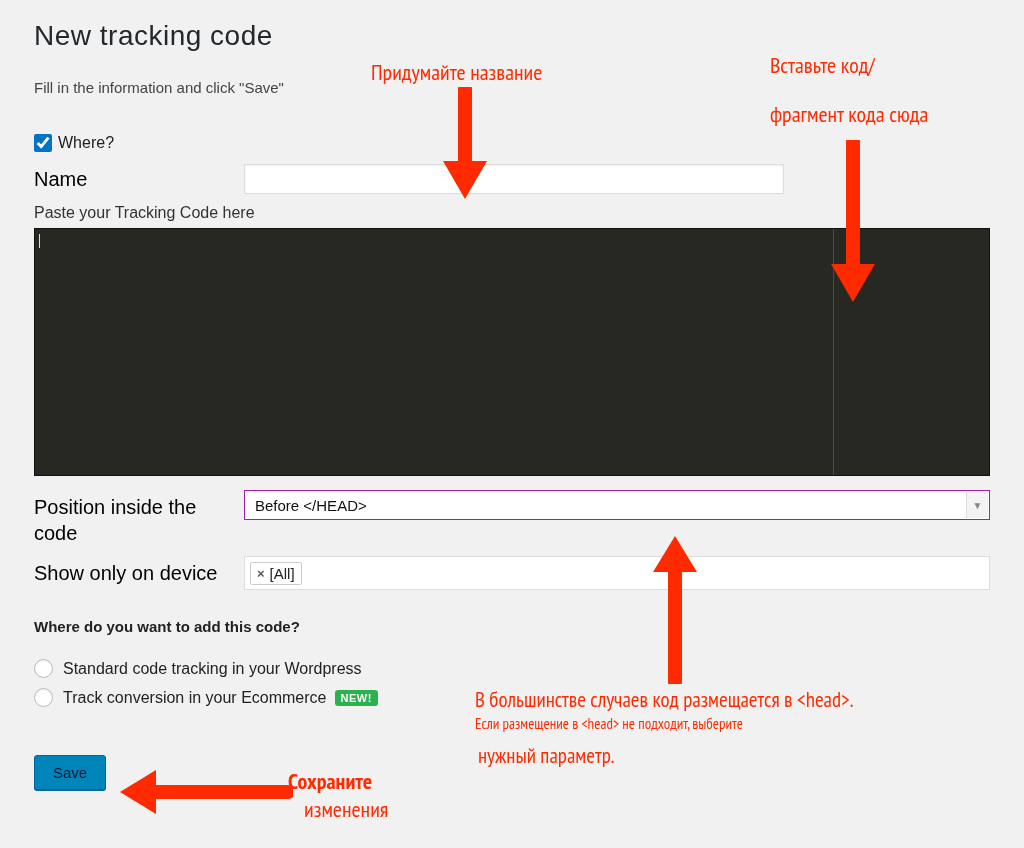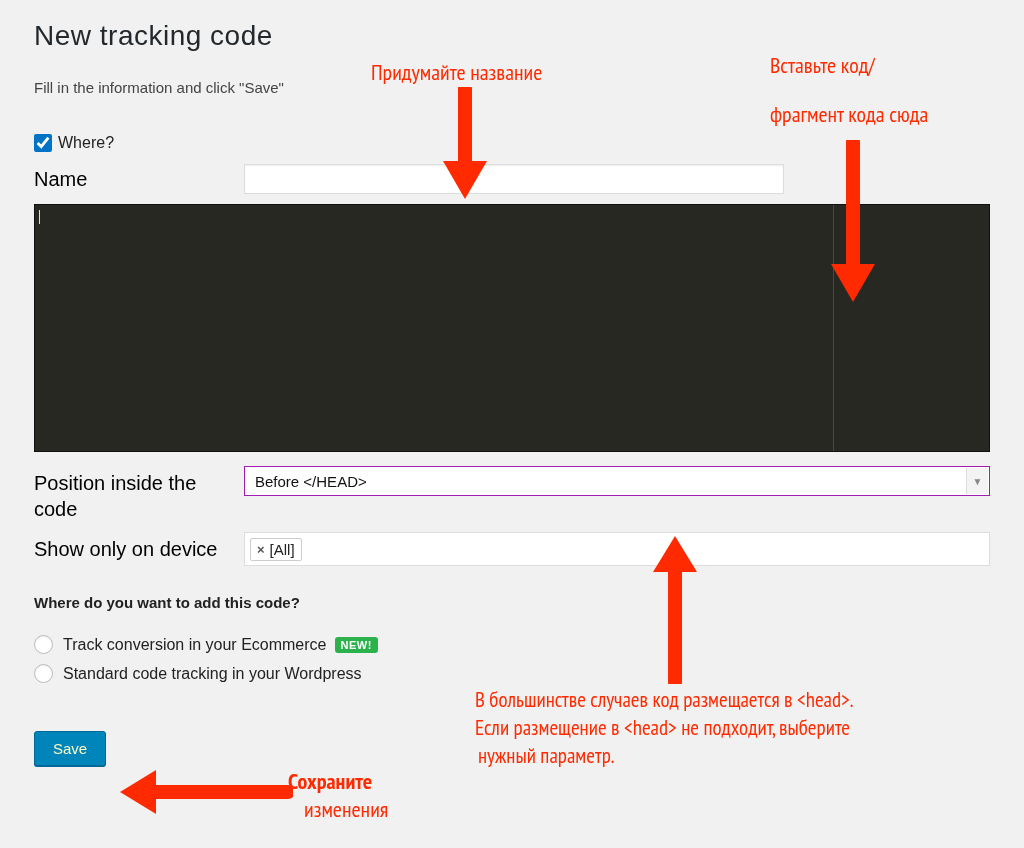--- a/index.html
+++ b/index.html
@@ -137,21 +137,21 @@
     font-weight:700;
     padding:2px 6px;
     border-radius:3px;
     margin-left:8px;
     letter-spacing:0.5px;
   }
   .save-btn {
     margin-top:38px;
     display:inline-block;
     background:#0085ba;
-    color:#fef9c3;
+    color:#0f172a;
     border:1px solid #006799;
     border-radius:3px;
     padding:8px 18px;
     font-size:15px;
     cursor:pointer;
     box-shadow: 0 1px 0 #006799;
   }
 
   
   .anno {
@@ -174,20 +174,21 @@
   <div class="checkbox-row">
     <input type="checkbox" checked="" style="">
     <label>Where?</label>
   </div>
 
   <div class="form-row">
     <div class="form-label">Name</div>
     <input class="text-input" type="text" value="" style="">
   </div>
 
+  <div class="section-label">Paste your Tracking Code here</div>
   <div class="code-editor">
     <div class="cursor"></div>
     <div class="gutter-split"></div>
   </div>
 
   <div class="form-row row-position">
     <div class="form-label">Position inside the code</div>
     <div class="select-wrap">
       <div class="select">
         <span>Before &lt;/HEAD&gt;</span>
@@ -203,38 +204,38 @@
         <span class="x">×</span>
         <span>[All]</span>
       </span>
     </div>
   </div>
 
   <div class="question">Where do you want to add this code?</div>
 
   <div class="radio-row">
     <span class="radio-circle"></span>
+    <span>Standard code tracking in your Wordpress</span>
+  </div>
+  <div class="radio-row">
+    <span class="radio-circle"></span>
     <span>Track conversion in your Ecommerce</span>
     <span class="badge-new">NEW!</span>
   </div>
-  <div class="radio-row">
-    <span class="radio-circle"></span>
-    <span>Standard code tracking in your Wordpress</span>
-  </div>
 
   <button class="save-btn">Save</button>
 </div>
 
 <div class="anno" style="top:58px; left:371px;">Придумайте название</div>
 
 <div class="anno" style="top:51px; left:770px;">Вставьте код/</div>
 <div class="anno" style="top:100px; left:770px;">фрагмент кода сюда</div>
 
 <div class="anno" style="top:686px; left:475px; font-size:21px;">В большинстве случаев код размещается в &lt;head&gt;.</div>
-<div class="anno" style="top:714px; left:475px; font-size:21px;">Если размещение в &lt;head&gt; не подходит, выберите</div>
+<div class="anno" style="top:714px; left:475px; font-size:15px;">Если размещение в &lt;head&gt; не подходит, выберите</div>
 <div class="anno" style="top:742px; left:478px; font-size:21px;">нужный параметр.</div>
 
 <div class="anno" style="top:767px; left:288px;font-weight:bold;">Сохраните</div>
 <div class="anno" style="top:795px; left:304px;">изменения</div>
 
 <svg class="arrow-svg" style="top:87px; left:435px;" width="60" height="118">
   <line x1="30" y1="2" x2="30" y2="82" stroke="#ff2a00" stroke-width="14" stroke-linecap="round"></line>
   <polygon points="8,74 52,74 30,112" fill="#ff2a00"></polygon>
 </svg>
 

